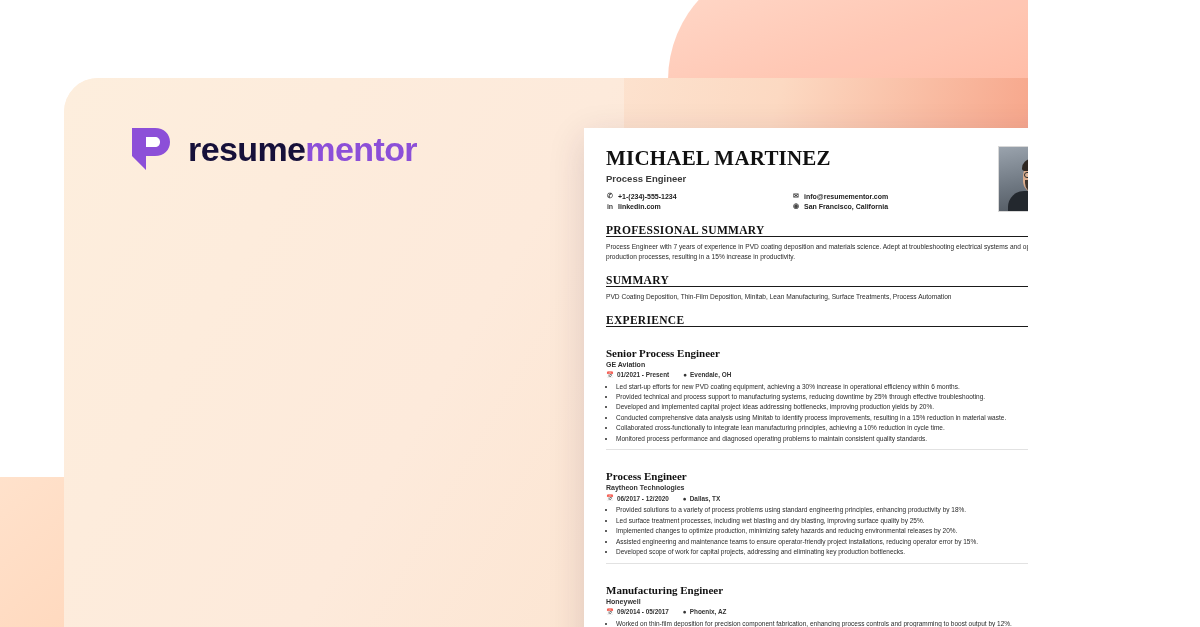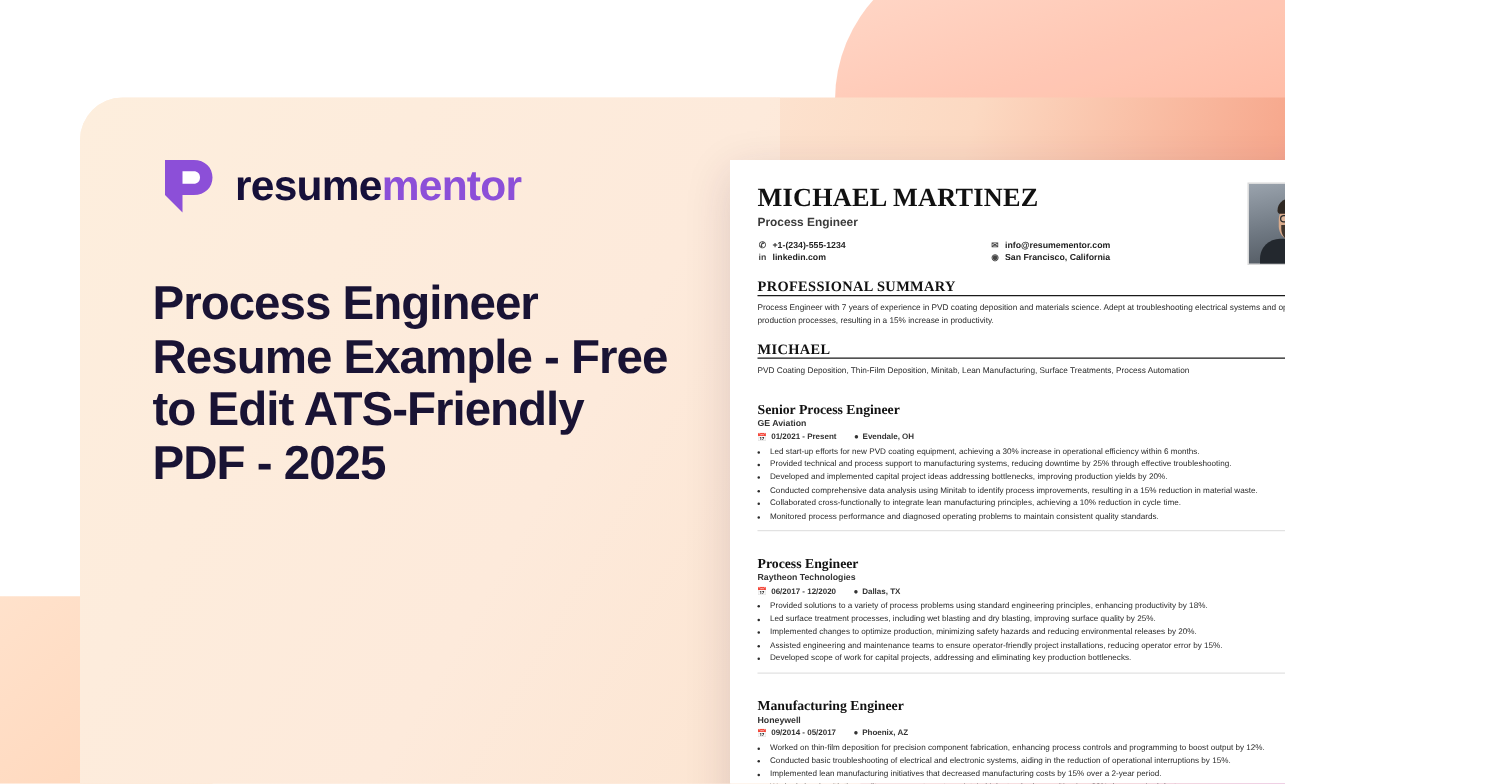--- a/index.html
+++ b/index.html
@@ -217,21 +217,20 @@
       <svg width="46" height="48" viewBox="0 0 46 48" xmlns="http://www.w3.org/2000/svg">
         <path d="M4 3 H27 C36 3 42 9 42 17 C42 25 36 31 27 31 H18 V45 L4 31 Z" fill="#8c4fd8"></path>
         <path d="M18 12 H27 C30 12 32 14 32 17 C32 20 30 22 27 22 H18 Z" fill="#ffffff"></path>
       </svg>
     </span>
     <span class="brand-word">
       <span class="part-a">resume</span><span class="part-b">mentor</span>
     </span>
   </div>
 
-  <h1 class="headline">Process Engineer Resume Example - Free to Edit ATS-Friendly PDF - 2025</h1>
 
   <div class="resume">
 
     <div class="r-head">
       <div class="r-head-left">
         <div class="r-name">MICHAEL MARTINEZ</div>
         <div class="r-role">Process Engineer</div>
         <div class="r-contacts">
           <div class="r-contact">
             <span class="ic">✆</span>
@@ -259,25 +258,26 @@
         <span class="body"></span>
       </div>
     </div>
 
     <div class="r-section">
       <div class="r-sec-title">PROFESSIONAL SUMMARY</div>
       <div class="r-body">Process Engineer with 7 years of experience in PVD coating deposition and materials science. Adept at troubleshooting electrical systems and optimizing production processes, resulting in a 15% increase in productivity.</div>
     </div>
 
     <div class="r-section">
-      <div class="r-sec-title">MICHAEL</div>
+      <div class="r-sec-title">SUMMARY</div>
       <div class="r-body">PVD Coating Deposition, Thin-Film Deposition, Minitab, Lean Manufacturing, Surface Treatments, Process Automation</div>
     </div>
 
     <div class="r-section">
+      <div class="r-sec-title">EXPERIENCE</div>
 
       <div class="r-job">
         <div class="r-job-title">Senior Process Engineer</div>
         <div class="r-company">GE Aviation</div>
         <div class="r-meta">
           <span>
               <span>📅</span>
               <span>01/2021 - Present</span>
             </span>
           <span>

